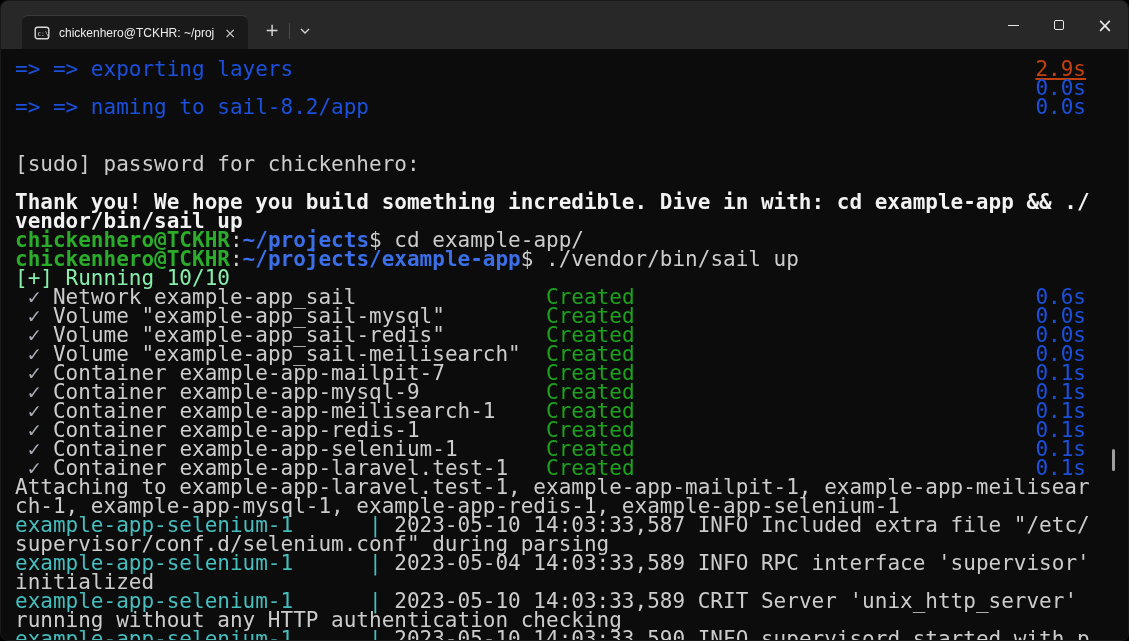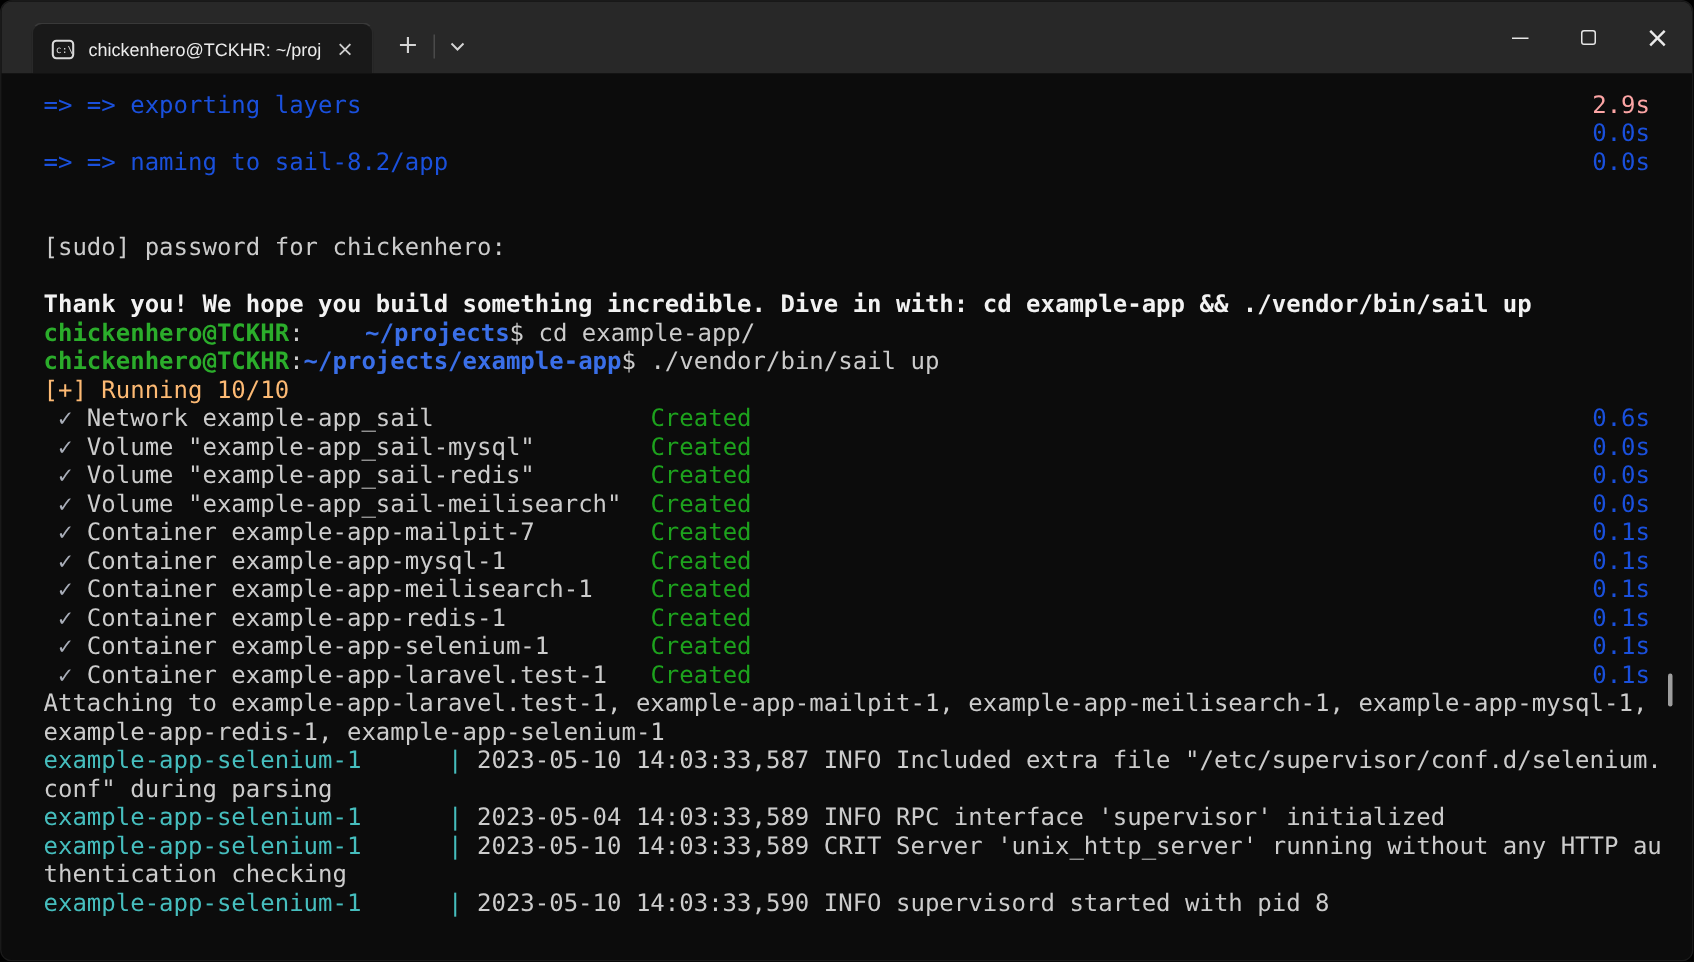--- a/index.html
+++ b/index.html
@@ -71,23 +71,23 @@
     color: #E6E6E6;
   }
   .min-glyph { display: block; width: 11px; height: 1px; background: #E6E6E6; }
   .max-glyph { display: block; width: 10px; height: 10px; border: 1px solid #E6E6E6; border-radius: 2px; background: transparent; }
   .close-glyph { font-size: 19px; line-height: 19px; font-family: "DejaVu Sans", sans-serif; color: #EAEAEA; }
 
   
   .terminal {
     position: absolute; top: 48px; left: 0; right: 0; bottom: 0;
     background: #0C0C0C;
-    padding: 11px 0 0 28px;
+    padding: 11px 0 0 14px;
     font-family: "DejaVu Sans Mono", monospace;
-    font-size: 16px; line-height: 19px;
+    font-size: 21px; line-height: 19px;
     color: #CCCCCC;
     cursor: text;
   }
   .tline {
     position: relative;
     width: 1086px;
     min-height: 19px;
     white-space: pre-wrap;
     word-break: break-all;
   }
@@ -134,37 +134,37 @@
       <button class="win-btn">
         <span class="max-glyph"></span>
       </button>
       <button class="win-btn">
         <span class="close-glyph">×</span>
       </button>
     </div>
   </div>
 
   <div class="terminal">
-      <div class="tline"><span style="color: rgb(26, 80, 220);">=&gt; =&gt; exporting layers</span><span class="rtime" style="color: #fca5a5;">2.9s</span></div>
+      <div class="tline"><span style="color: rgb(26, 80, 220);">=&gt; =&gt; exporting layers</span><span class="rtime" style="color: #c2410c; text-decoration: underline;">2.9s</span></div>
       <div class="tline"><span class="rtime" style="color: rgb(26, 80, 220);">0.0s</span></div>
       <div class="tline"><span style="color: rgb(26, 80, 220);">=&gt; =&gt; naming to sail-8.2/app</span><span class="rtime" style="color: rgb(26, 80, 220);">0.0s</span></div>
       <div class="tline"></div>
       <div class="tline"></div>
       <div class="tline"><span style="color: rgb(204, 204, 204);">[sudo] password for chickenhero:</span></div>
       <div class="tline"></div>
       <div class="tline"><span style="color: rgb(242, 242, 242); font-weight: bold;">Thank you! We hope you build something incredible. Dive in with: cd example-app &amp;&amp; ./vendor/bin/sail up</span></div>
-      <div class="tline"><span style="color: rgb(43, 173, 43); font-weight: bold;">chickenhero@TCKHR</span><span style="color: rgb(204, 204, 204);">:</span><span style="color: rgb(58, 111, 232); font-weight: bold; margin-left: 41px;">~/projects</span><span style="color: rgb(204, 204, 204);">$ cd example-app/</span></div>
+      <div class="tline"><span style="color: rgb(43, 173, 43); font-weight: bold;">chickenhero@TCKHR</span><span style="color: rgb(204, 204, 204);">:</span><span style="color: rgb(58, 111, 232); font-weight: bold;">~/projects</span><span style="color: rgb(204, 204, 204);">$ cd example-app/</span></div>
       <div class="tline"><span style="color: rgb(43, 173, 43); font-weight: bold;">chickenhero@TCKHR</span><span style="color: rgb(204, 204, 204);">:</span><span style="color: rgb(58, 111, 232); font-weight: bold;">~/projects/example-app</span><span style="color: rgb(204, 204, 204); text-align: center;">$ ./vendor/bin/sail up</span></div>
-      <div class="tline"><span style="color: #fdba74;">[+] Running 10/10</span></div>
+      <div class="tline"><span style="color: #86efac;">[+] Running 10/10</span></div>
       <div class="tline"><span style="color: rgb(168, 173, 184);"> ✓ </span><span style="color: rgb(204, 204, 204);">Network example-app_sail               </span><span style="color: rgb(29, 162, 29);">Created</span><span class="rtime" style="color: rgb(26, 80, 220);">0.6s</span></div>
       <div class="tline"><span style="color: rgb(168, 173, 184);"> ✓ </span><span style="color: rgb(204, 204, 204);">Volume "example-app_sail-mysql"        </span><span style="color: rgb(29, 162, 29);">Created</span><span class="rtime" style="color: rgb(26, 80, 220);">0.0s</span></div>
       <div class="tline"><span style="color: rgb(168, 173, 184);"> ✓ </span><span style="color: rgb(204, 204, 204);">Volume "example-app_sail-redis"        </span><span style="color: rgb(29, 162, 29);">Created</span><span class="rtime" style="color: rgb(26, 80, 220);">0.0s</span></div>
       <div class="tline"><span style="color: rgb(168, 173, 184);"> ✓ </span><span style="color: rgb(204, 204, 204);">Volume "example-app_sail-meilisearch"  </span><span style="color: rgb(29, 162, 29);">Created</span><span class="rtime" style="color: rgb(26, 80, 220);">0.0s</span></div>
       <div class="tline"><span style="color: rgb(168, 173, 184);"> ✓ </span><span style="color: rgb(204, 204, 204);">Container example-app-mailpit-7        </span><span style="color: rgb(29, 162, 29);">Created</span><span class="rtime" style="color: rgb(26, 80, 220);">0.1s</span></div>
-      <div class="tline"><span style="color: rgb(168, 173, 184);"> ✓ </span><span style="color: rgb(204, 204, 204);">Container example-app-mysql-1          </span><span style="color: rgb(29, 162, 29);">Created</span><span class="rtime" style="color: rgb(26, 80, 220);">0.1s</span></div>
+      <div class="tline"><span style="color: rgb(168, 173, 184);"> ✓ </span><span style="color: rgb(204, 204, 204);">Container example-app-mysql-9          </span><span style="color: rgb(29, 162, 29);">Created</span><span class="rtime" style="color: rgb(26, 80, 220);">0.1s</span></div>
       <div class="tline"><span style="color: rgb(168, 173, 184);"> ✓ </span><span style="color: rgb(204, 204, 204);">Container example-app-meilisearch-1    </span><span style="color: rgb(29, 162, 29);">Created</span><span class="rtime" style="color: rgb(26, 80, 220);">0.1s</span></div>
       <div class="tline"><span style="color: rgb(168, 173, 184);"> ✓ </span><span style="color: rgb(204, 204, 204);">Container example-app-redis-1          </span><span style="color: rgb(29, 162, 29);">Created</span><span class="rtime" style="color: rgb(26, 80, 220);">0.1s</span></div>
       <div class="tline"><span style="color: rgb(168, 173, 184);"> ✓ </span><span style="color: rgb(204, 204, 204);">Container example-app-selenium-1       </span><span style="color: rgb(29, 162, 29);">Created</span><span class="rtime" style="color: rgb(26, 80, 220);">0.1s</span></div>
       <div class="tline"><span style="color: rgb(168, 173, 184);"> ✓ </span><span style="color: rgb(204, 204, 204);">Container example-app-laravel.test-1   </span><span style="color: rgb(29, 162, 29);">Created</span><span class="rtime" style="color: rgb(26, 80, 220);">0.1s</span></div>
       <div class="tline"><span style="color: rgb(204, 204, 204);">Attaching to example-app-laravel.test-1, example-app-mailpit-1, example-app-meilisearch-1, example-app-mysql-1, example-app-redis-1, example-app-selenium-1</span></div>
       <div class="tline"><span style="color: rgb(70, 190, 190);">example-app-selenium-1      | </span><span style="color: rgb(204, 204, 204);">2023-05-10 14:03:33,587 INFO Included extra file "/etc/supervisor/conf.d/selenium.conf" during parsing</span></div>
       <div class="tline"><span style="color: rgb(70, 190, 190);">example-app-selenium-1      | </span><span style="color: rgb(204, 204, 204);">2023-05-04 14:03:33,589 INFO RPC interface 'supervisor' initialized</span></div>
       <div class="tline"><span style="color: rgb(70, 190, 190);">example-app-selenium-1      | </span><span style="color: rgb(204, 204, 204);">2023-05-10 14:03:33,589 CRIT Server 'unix_http_server' running without any HTTP authentication checking</span></div>
       <div class="tline"><span style="color: rgb(70, 190, 190);">example-app-selenium-1      | </span><span style="color: rgb(204, 204, 204);">2023-05-10 14:03:33,590 INFO supervisord started with pid 8</span></div>
     </div>

